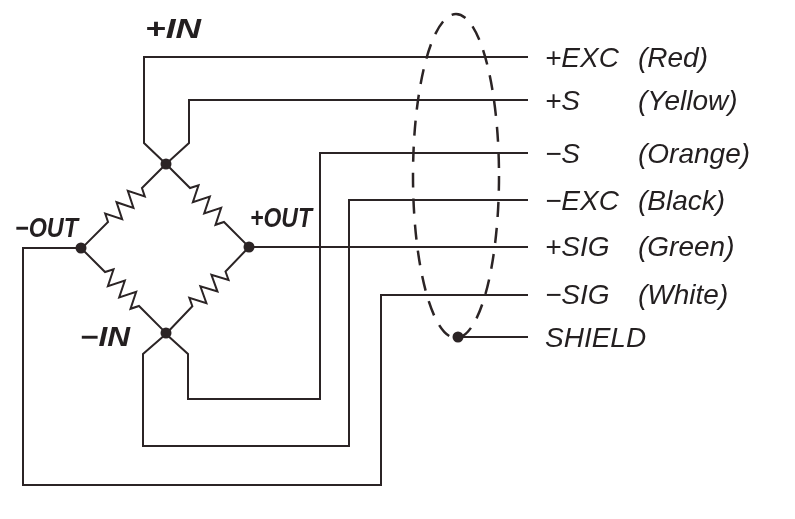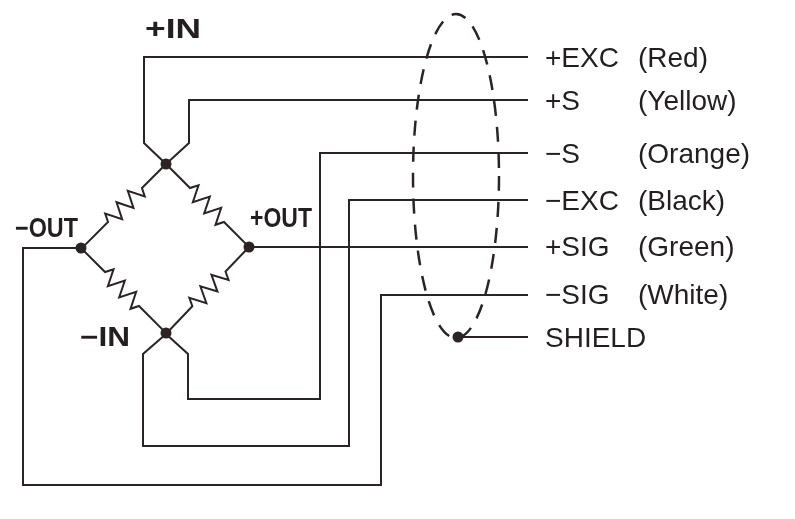--- a/index.html
+++ b/index.html
@@ -6,20 +6,21 @@
     --line:#2b2425;
     --text:#231f20;
     --background:#ffffff;
   }
   html,body{margin:0;padding:0;background:var(--background);}
   .stage{
     position:relative;
     width:795px;height:519px;
     background:var(--background);
     overflow:hidden;
+    font-style:italic;
   }
   svg{display:block;}
   .wire{fill:none;stroke:var(--line);stroke-width:2;stroke-linejoin:miter;stroke-linecap:butt;}
   .resistor{fill:none;stroke:var(--line);stroke-width:2;stroke-linejoin:miter;}
   .node{fill:var(--line);stroke:none;}
   .cable{fill:none;stroke:var(--line);stroke-width:2.5;stroke-dasharray:15 11;}
   .lbl-left{
     font-family:"Liberation Sans",sans-serif;
     font-size:27px;font-weight:bold;
     fill:var(--text);

